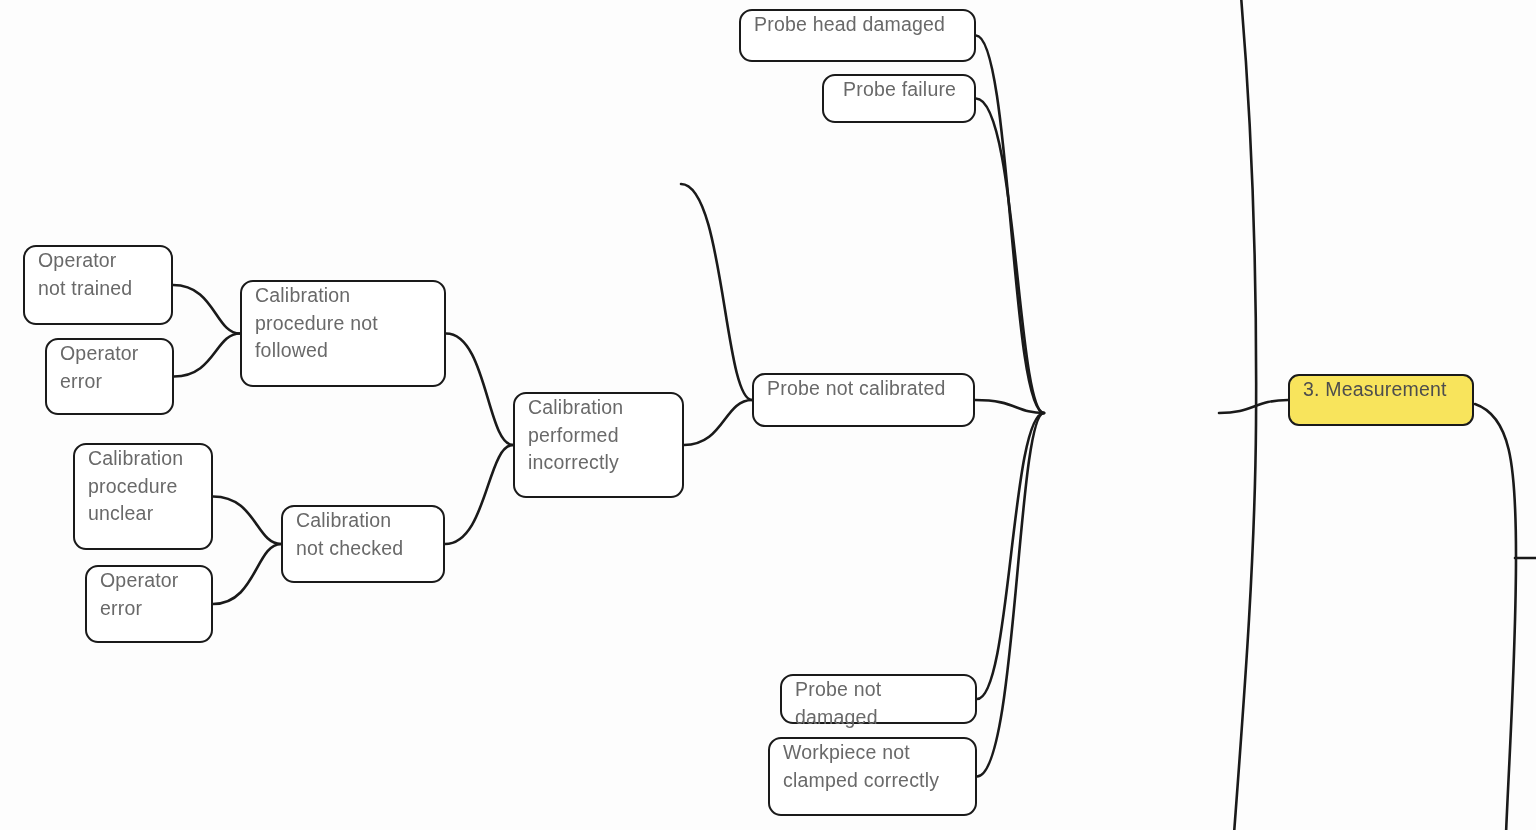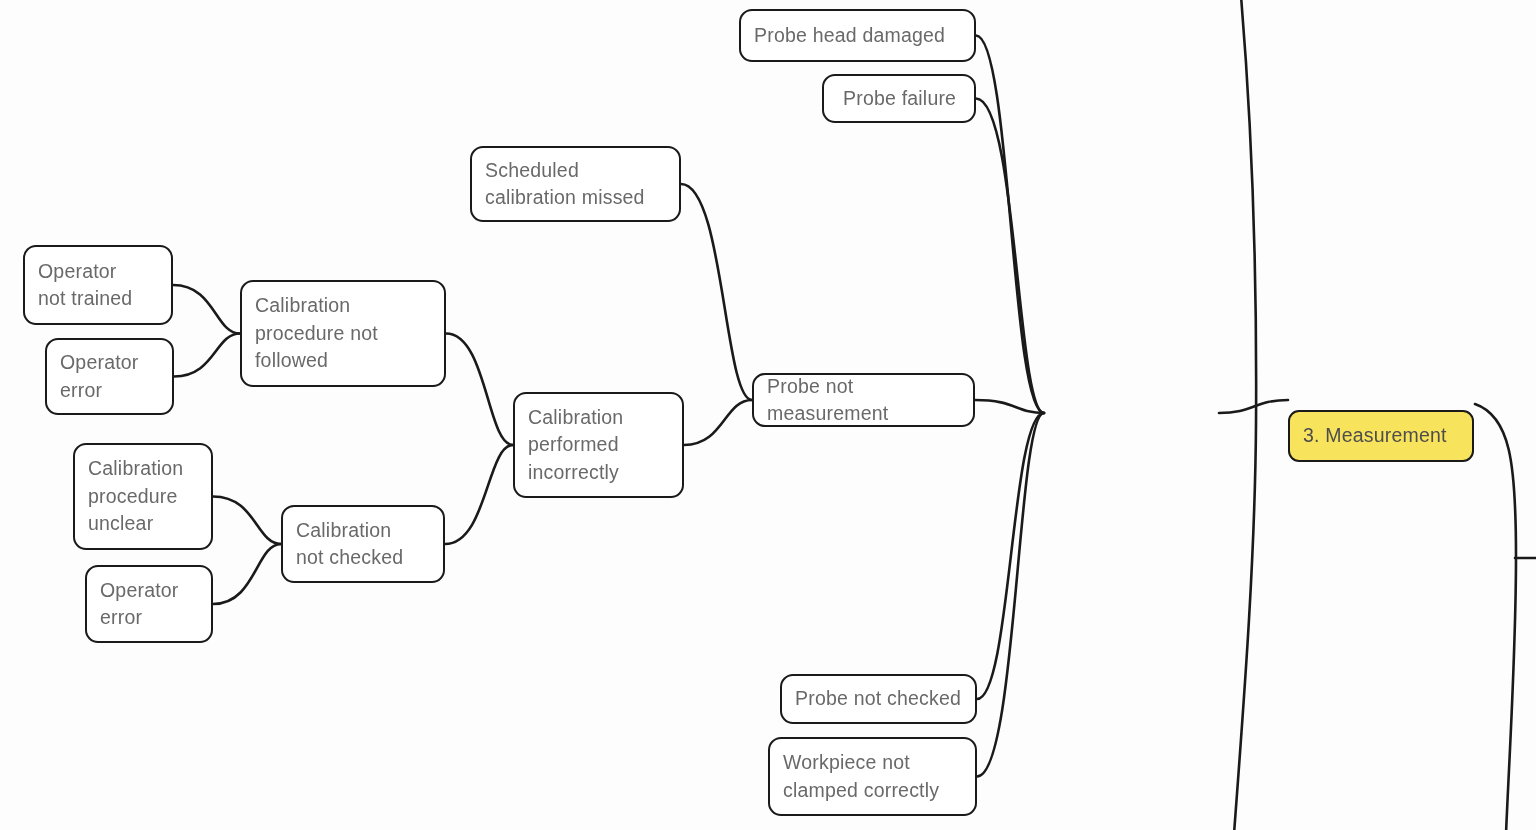--- a/index.html
+++ b/index.html
@@ -29,36 +29,34 @@
     stroke-linecap: round;
   }
   .node {
     position: absolute;
     z-index: 2;
     box-sizing: border-box;
     background: #ffffff;
     border: 2.6px solid #1a1a1a;
     border-radius: 13px;
     display: flex;
-    align-items: center;
     padding-left: 13px;
     padding-right: 8px;
     cursor: pointer;
   }
   .node .node-label {
     font-size: 19.5px;
     line-height: 27.5px;
     color: #696969;
     white-space: pre-line;
     letter-spacing: 0.2px;
   }
   .node.topic {
     background: #f8e45c;
     border-radius: 11px;
-    margin-top: 36px;
   }
   .node.topic .node-label {
     color: #4d4d4d;
   }
 </style>
 </head>
 <body>
 
 <div id="canvas">
   <svg id="edges" width="1536" height="830" viewBox="0 0 1536 830">
@@ -80,39 +78,35 @@
       <path d="M1475,404 C1510,416 1516,462 1516,556 C1516,655 1509,760 1506,834"></path>
       <path d="M1515,558 L1540,558"></path>
     </svg>
 
 <div class="node" style="left: 739px; top: 9px; width: 237px; height: 53px;">
       <span class="node-label">Probe head damaged</span>
     </div>
     <div class="node" style="left: 822px; top: 74px; width: 154px; height: 49px; padding-left: 19px;">
       <span class="node-label">Probe failure</span>
     </div>
-    <div class="node" style="left: 470px; top: 146px; width: 211px; height: 76px;">
-      <span class="node-label">Scheduled
-calibration missed</span>
-    </div>
     <div class="node" style="left: 23px; top: 245px; width: 150px; height: 80px;">
       <span class="node-label">Operator
 not trained</span>
     </div>
     <div class="node" style="left: 240px; top: 280px; width: 206px; height: 107px;">
       <span class="node-label">Calibration
 procedure not
 followed</span>
     </div>
     <div class="node" style="left: 45px; top: 338px; width: 129px; height: 77px;">
       <span class="node-label">Operator
 error</span>
     </div>
     <div class="node" style="left: 752px; top: 373px; width: 223px; height: 54px;">
-      <span class="node-label">Probe not measurement</span>
+      <span class="node-label">Probe not calibrated</span>
     </div>
     <div class="node topic" style="left: 1288px; top: 374px; width: 186px; height: 52px;">
       <span class="node-label">3. Measurement</span>
     </div>
     <div class="node" style="left: 513px; top: 392px; width: 171px; height: 106px;">
       <span class="node-label">Calibration
 performed
 incorrectly</span>
     </div>
     <div class="node" style="left: 73px; top: 443px; width: 140px; height: 107px;">
@@ -122,19 +116,19 @@
     </div>
     <div class="node" style="left: 281px; top: 505px; width: 164px; height: 78px;">
       <span class="node-label">Calibration
 not checked</span>
     </div>
     <div class="node" style="left: 85px; top: 565px; width: 128px; height: 78px;">
       <span class="node-label">Operator
 error</span>
     </div>
     <div class="node" style="left: 780px; top: 674px; width: 197px; height: 50px;">
-      <span class="node-label">Probe not checked</span>
+      <span class="node-label">Probe not damaged</span>
     </div>
     <div class="node" style="left: 768px; top: 737px; width: 209px; height: 79px;">
       <span class="node-label">Workpiece not
 clamped correctly</span>
     </div>
   </div>
 
 </body></html>

